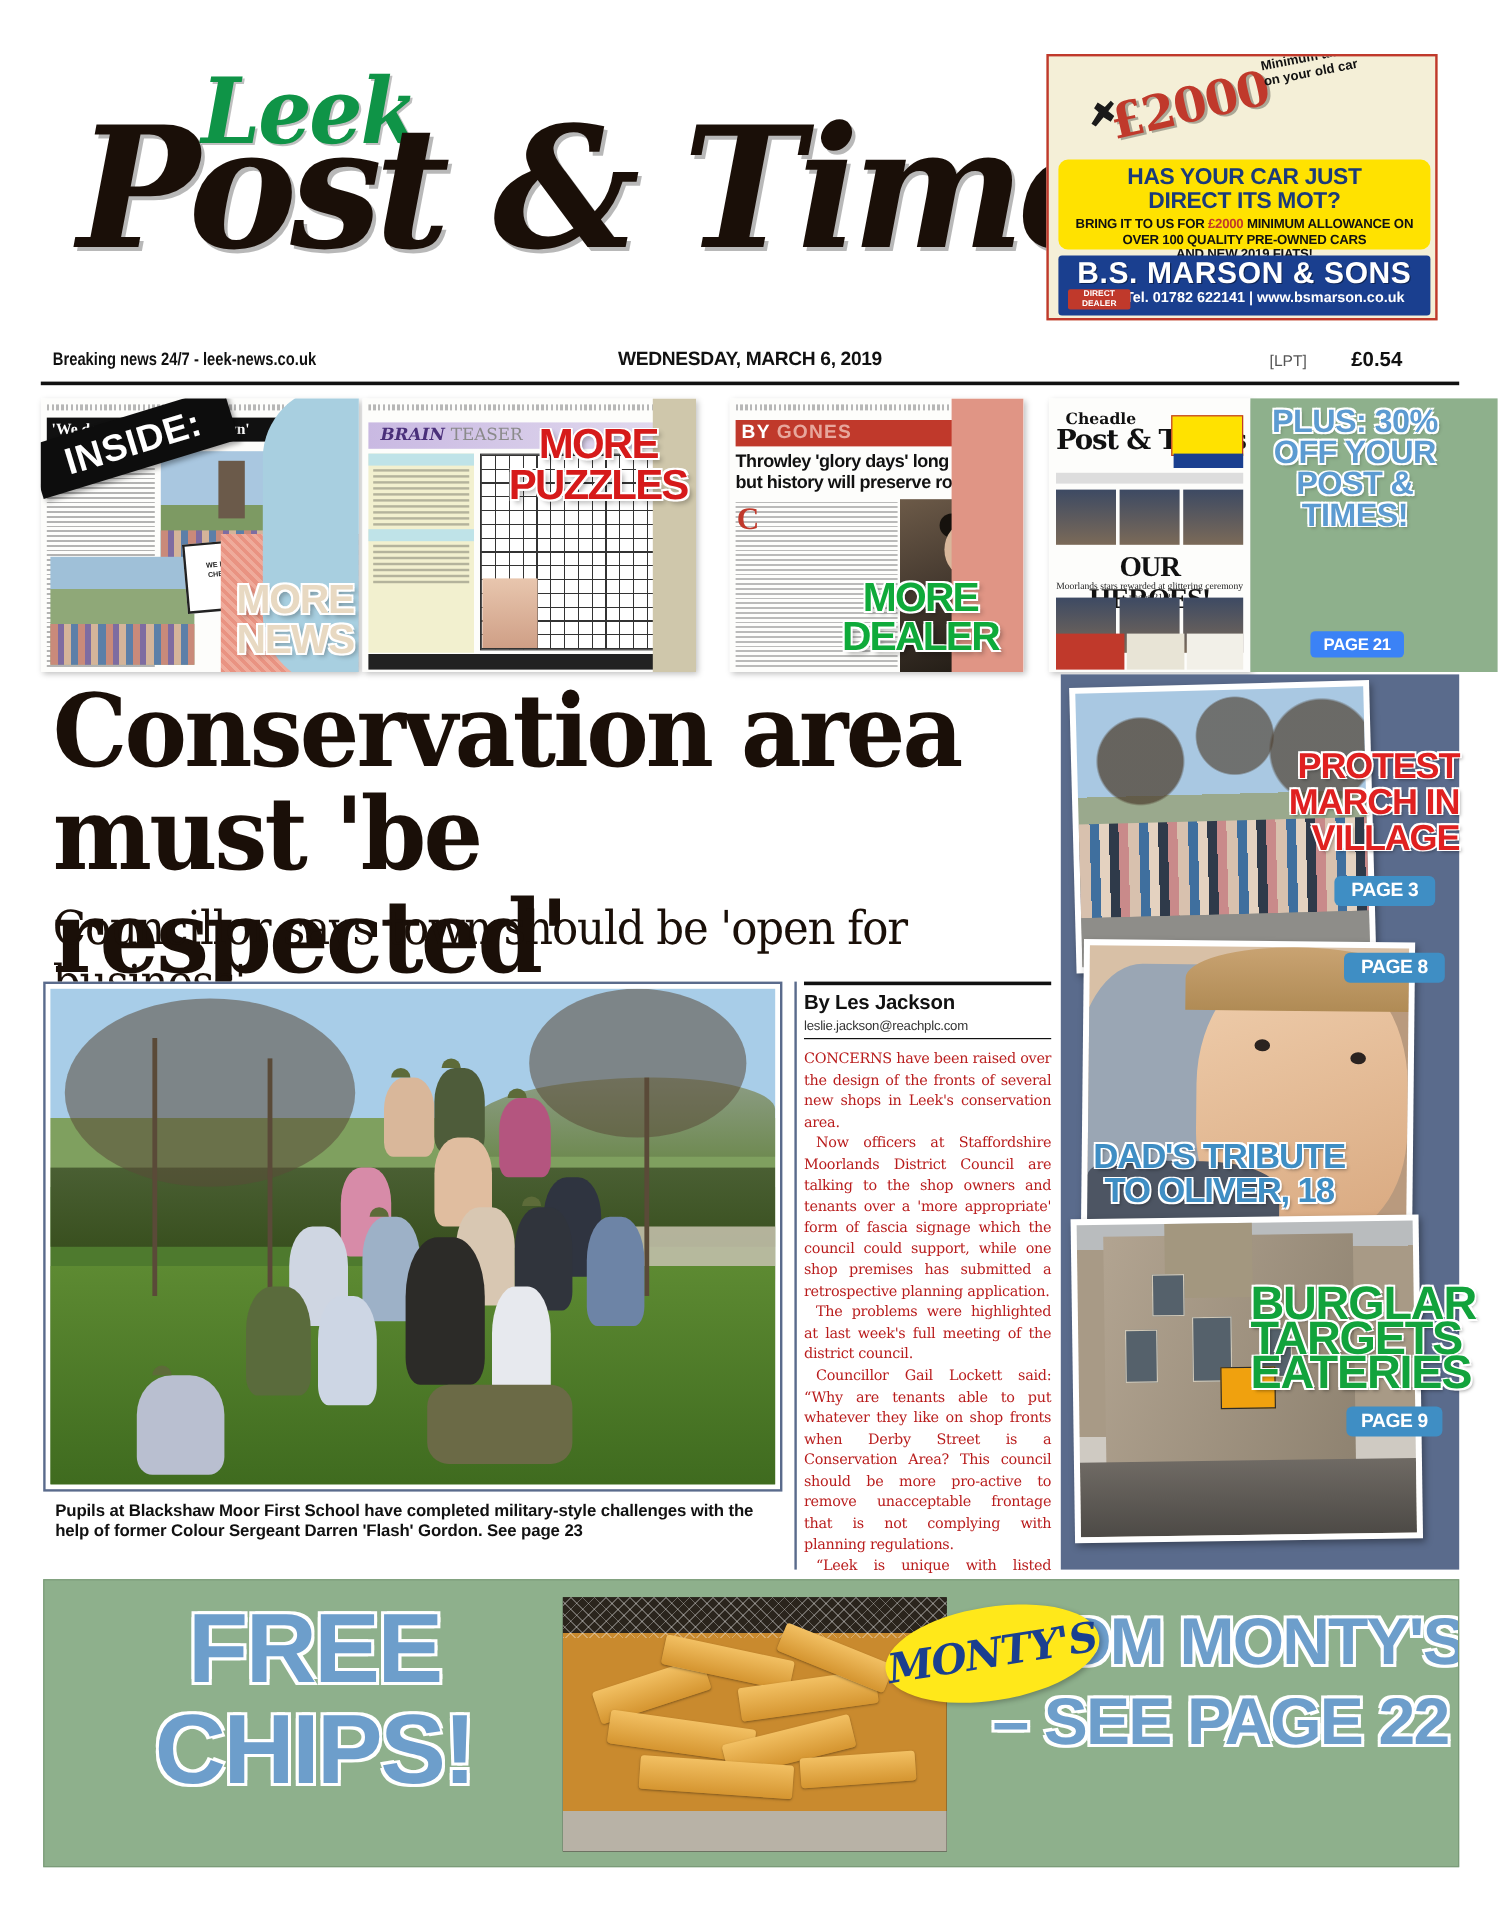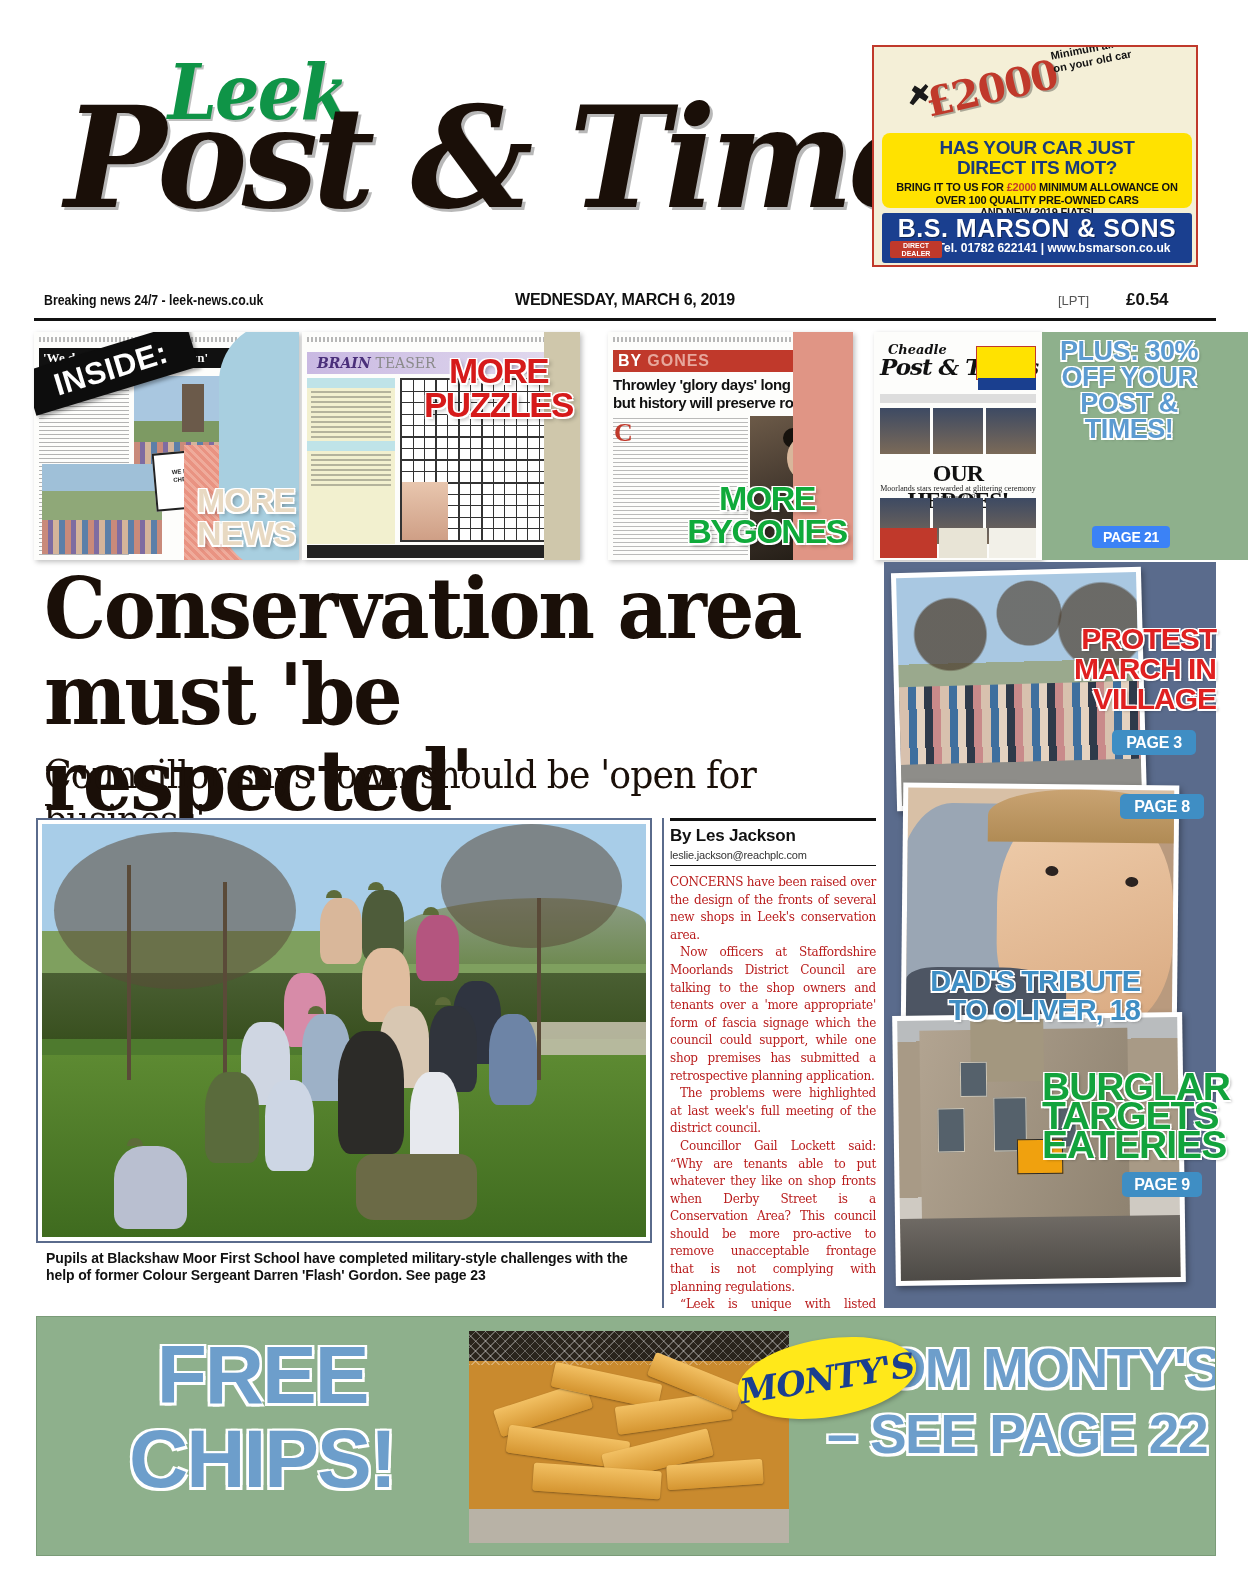--- a/index.html
+++ b/index.html
@@ -188,21 +188,21 @@
   .by-salmon{position:absolute;right:0;top:0;width:60px;height:228px;background:#e09585;}
   .more-bygones{
     position:absolute;right:-4px;bottom:12px;width:180px;z-index:9;
     font-size:34px;font-weight:bold;line-height:33px;color:#0faa3a;
     text-align:center;letter-spacing:-1.5px;
     text-shadow:-1.5px -1.5px 0 #fff,1.5px -1.5px 0 #fff,-1.5px 1.5px 0 #fff,1.5px 1.5px 0 #fff,3px 3px 4px rgba(0,0,0,.3);
   }
 
   
   .ch-mast{position:absolute;left:6px;top:10px;font-family:"DejaVu Serif",serif;
-    font-weight:bold;font-style:italic;}
+    font-weight:bold;}
   .ch-cheadle{font-size:13px;color:#111;display:block;margin-left:8px;}
   .ch-pt{font-size:23px;color:#111;display:block;margin-top:-4px;letter-spacing:-1px;}
   .ch-ad{position:absolute;right:6px;top:14px;width:58px;height:32px;background:#ffe200;
     border:1px solid #c0392b;}
   .ch-ad2{position:absolute;right:6px;top:46px;width:58px;height:12px;background:#1a3f8f;}
   .ch-dl{position:absolute;left:6px;top:62px;right:6px;height:9px;background:#ddd;}
   .ch-row{position:absolute;left:6px;right:6px;height:46px;display:flex;gap:3px;}
   .ch-row .ph{flex:1;background:linear-gradient(180deg,#3d4a63,#7b6a58);}
   .ch-heroes{position:absolute;left:6px;right:6px;top:128px;text-align:center;
     font-family:"Liberation Serif",serif;font-weight:bold;font-size:24px;color:#111;
@@ -320,22 +320,22 @@
   .pr3 .win{position:absolute;background:#55616b;border:1.5px solid #cfc7b6;}
   .pr3 .shop{position:absolute;left:0;right:0;bottom:0;height:24%;
     background:linear-gradient(180deg,#6f6a64,#4d4a46);}
   .pr3 .sign{position:absolute;left:42%;top:46%;width:16%;height:13%;background:#f0a10e;
     border:1px solid #2b2b2b;}
 
   .promo-text{position:absolute;z-index:10;font-weight:bold;letter-spacing:-1px;}
   .pt1{left:150px;top:62px;width:182px;font-size:30px;line-height:30px;color:#e02020;
     text-align:right;
     text-shadow:-1.5px -1.5px 0 #fff,1.5px -1.5px 0 #fff,-1.5px 1.5px 0 #fff,1.5px 1.5px 0 #fff,2px 2px 3px rgba(0,0,0,.35);}
-  .pt2{left:8px;top:405px;width:248px;font-size:29px;line-height:29px;color:#3f8ec4;
-    text-align:right;
+  .pt2{left:8px;top:388px;width:248px;font-size:29px;line-height:29px;color:#3f8ec4;
+    text-align:center;
     text-shadow:-1.5px -1.5px 0 #fff,1.5px -1.5px 0 #fff,-1.5px 1.5px 0 #fff,1.5px 1.5px 0 #fff,2px 2px 3px rgba(0,0,0,.35);}
   .pt3{left:158px;top:510px;width:176px;font-size:39px;line-height:29px;color:#12a33c;
     text-align:right;
     text-shadow:-1.5px -1.5px 0 #fff,1.5px -1.5px 0 #fff,-1.5px 1.5px 0 #fff,1.5px 1.5px 0 #fff,2px 2px 3px rgba(0,0,0,.35);}
   .pbadge{position:absolute;z-index:11;background:#3f8ec4;border-radius:5px;color:#fff;
     font-weight:bold;text-align:center;letter-spacing:-.3px;}
   .pb1{left:228px;top:168px;width:84px;height:25px;font-size:16px;line-height:25px;}
   .pb2{left:236px;top:232px;width:84px;height:25px;font-size:16px;line-height:25px;}
   .pb3{left:238px;top:610px;width:80px;height:25px;font-size:16px;line-height:25px;}
 
@@ -494,21 +494,21 @@
           <div>but history will preserve romance</div>
         </div>
         <div class="by-cols"></div>
         <div class="by-drop">C</div>
         <div class="by-photo">
           <div class="hat"></div>
           <div class="face"></div>
         </div>
         <div class="by-salmon"></div>
       </div>
-      <div class="more-bygones">MORE BYGONES</div>
+      <div class="more-bygones">MORE DEALER</div>
     </div>
 
     <div class="panel p4">
       <div class="pg-paper">
         <div class="ch-mast">
           <span class="ch-cheadle">Cheadle</span>
           <span class="ch-pt">Post &amp; Times</span>
         </div>
         <div class="ch-ad"></div>
         <div class="ch-ad2"></div>

